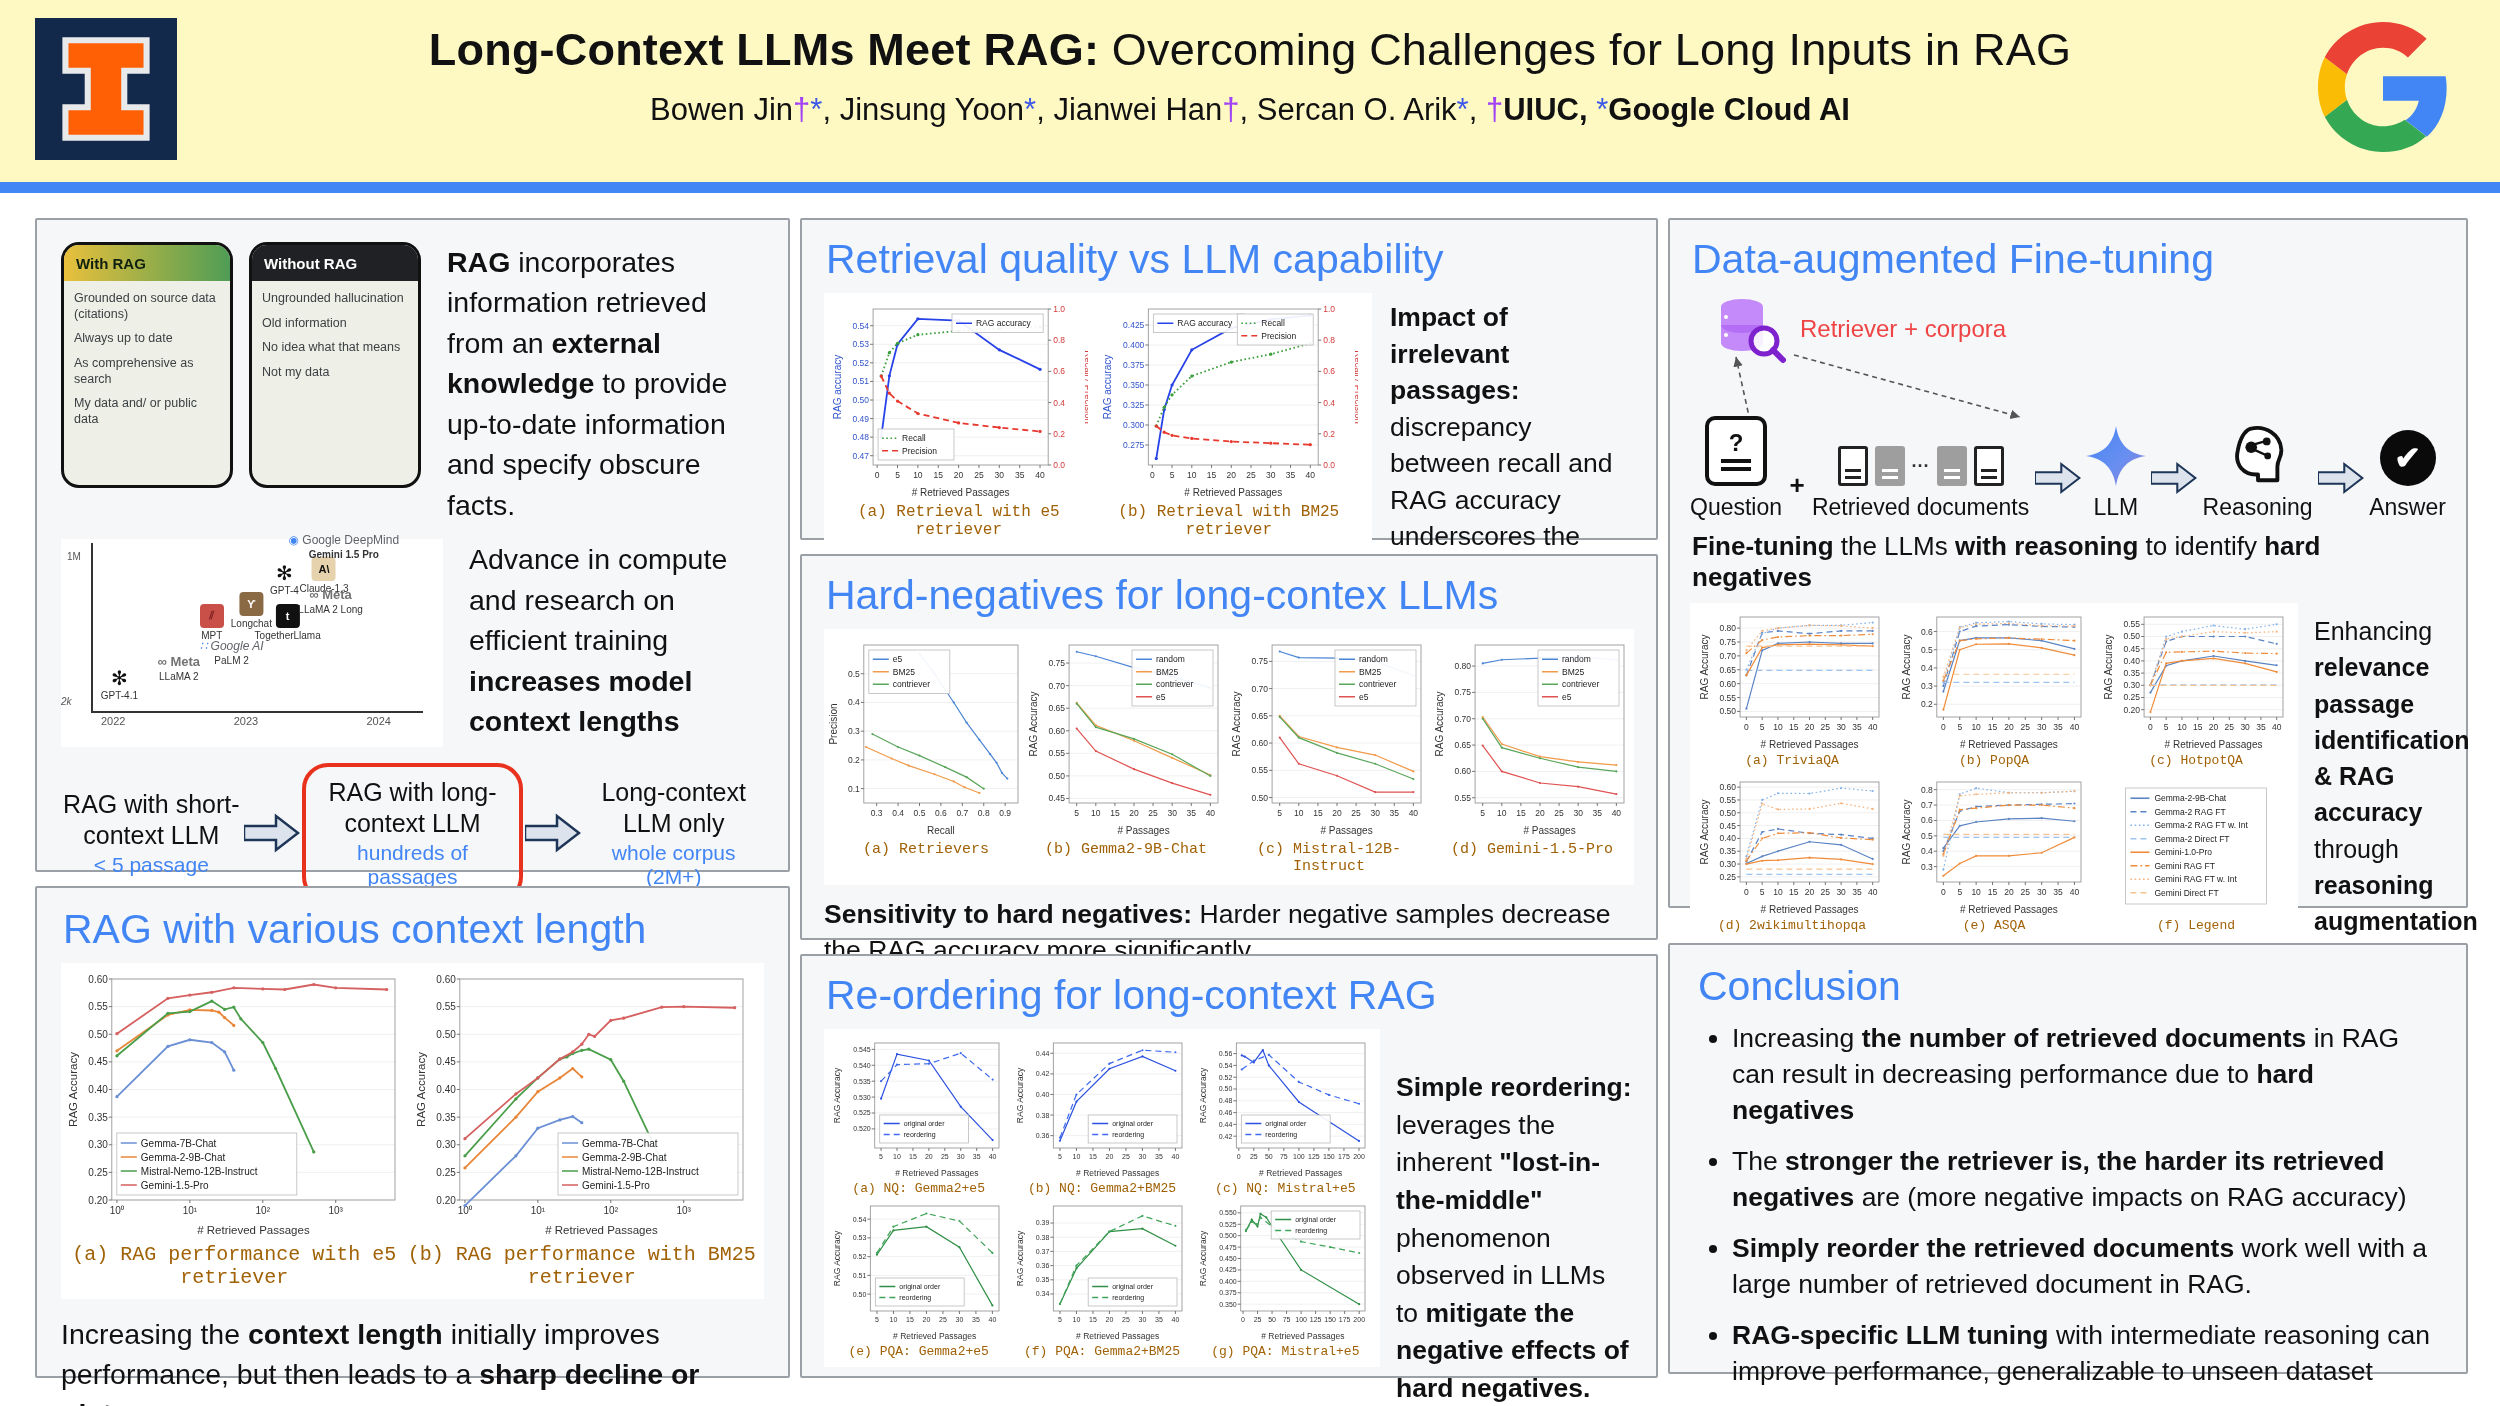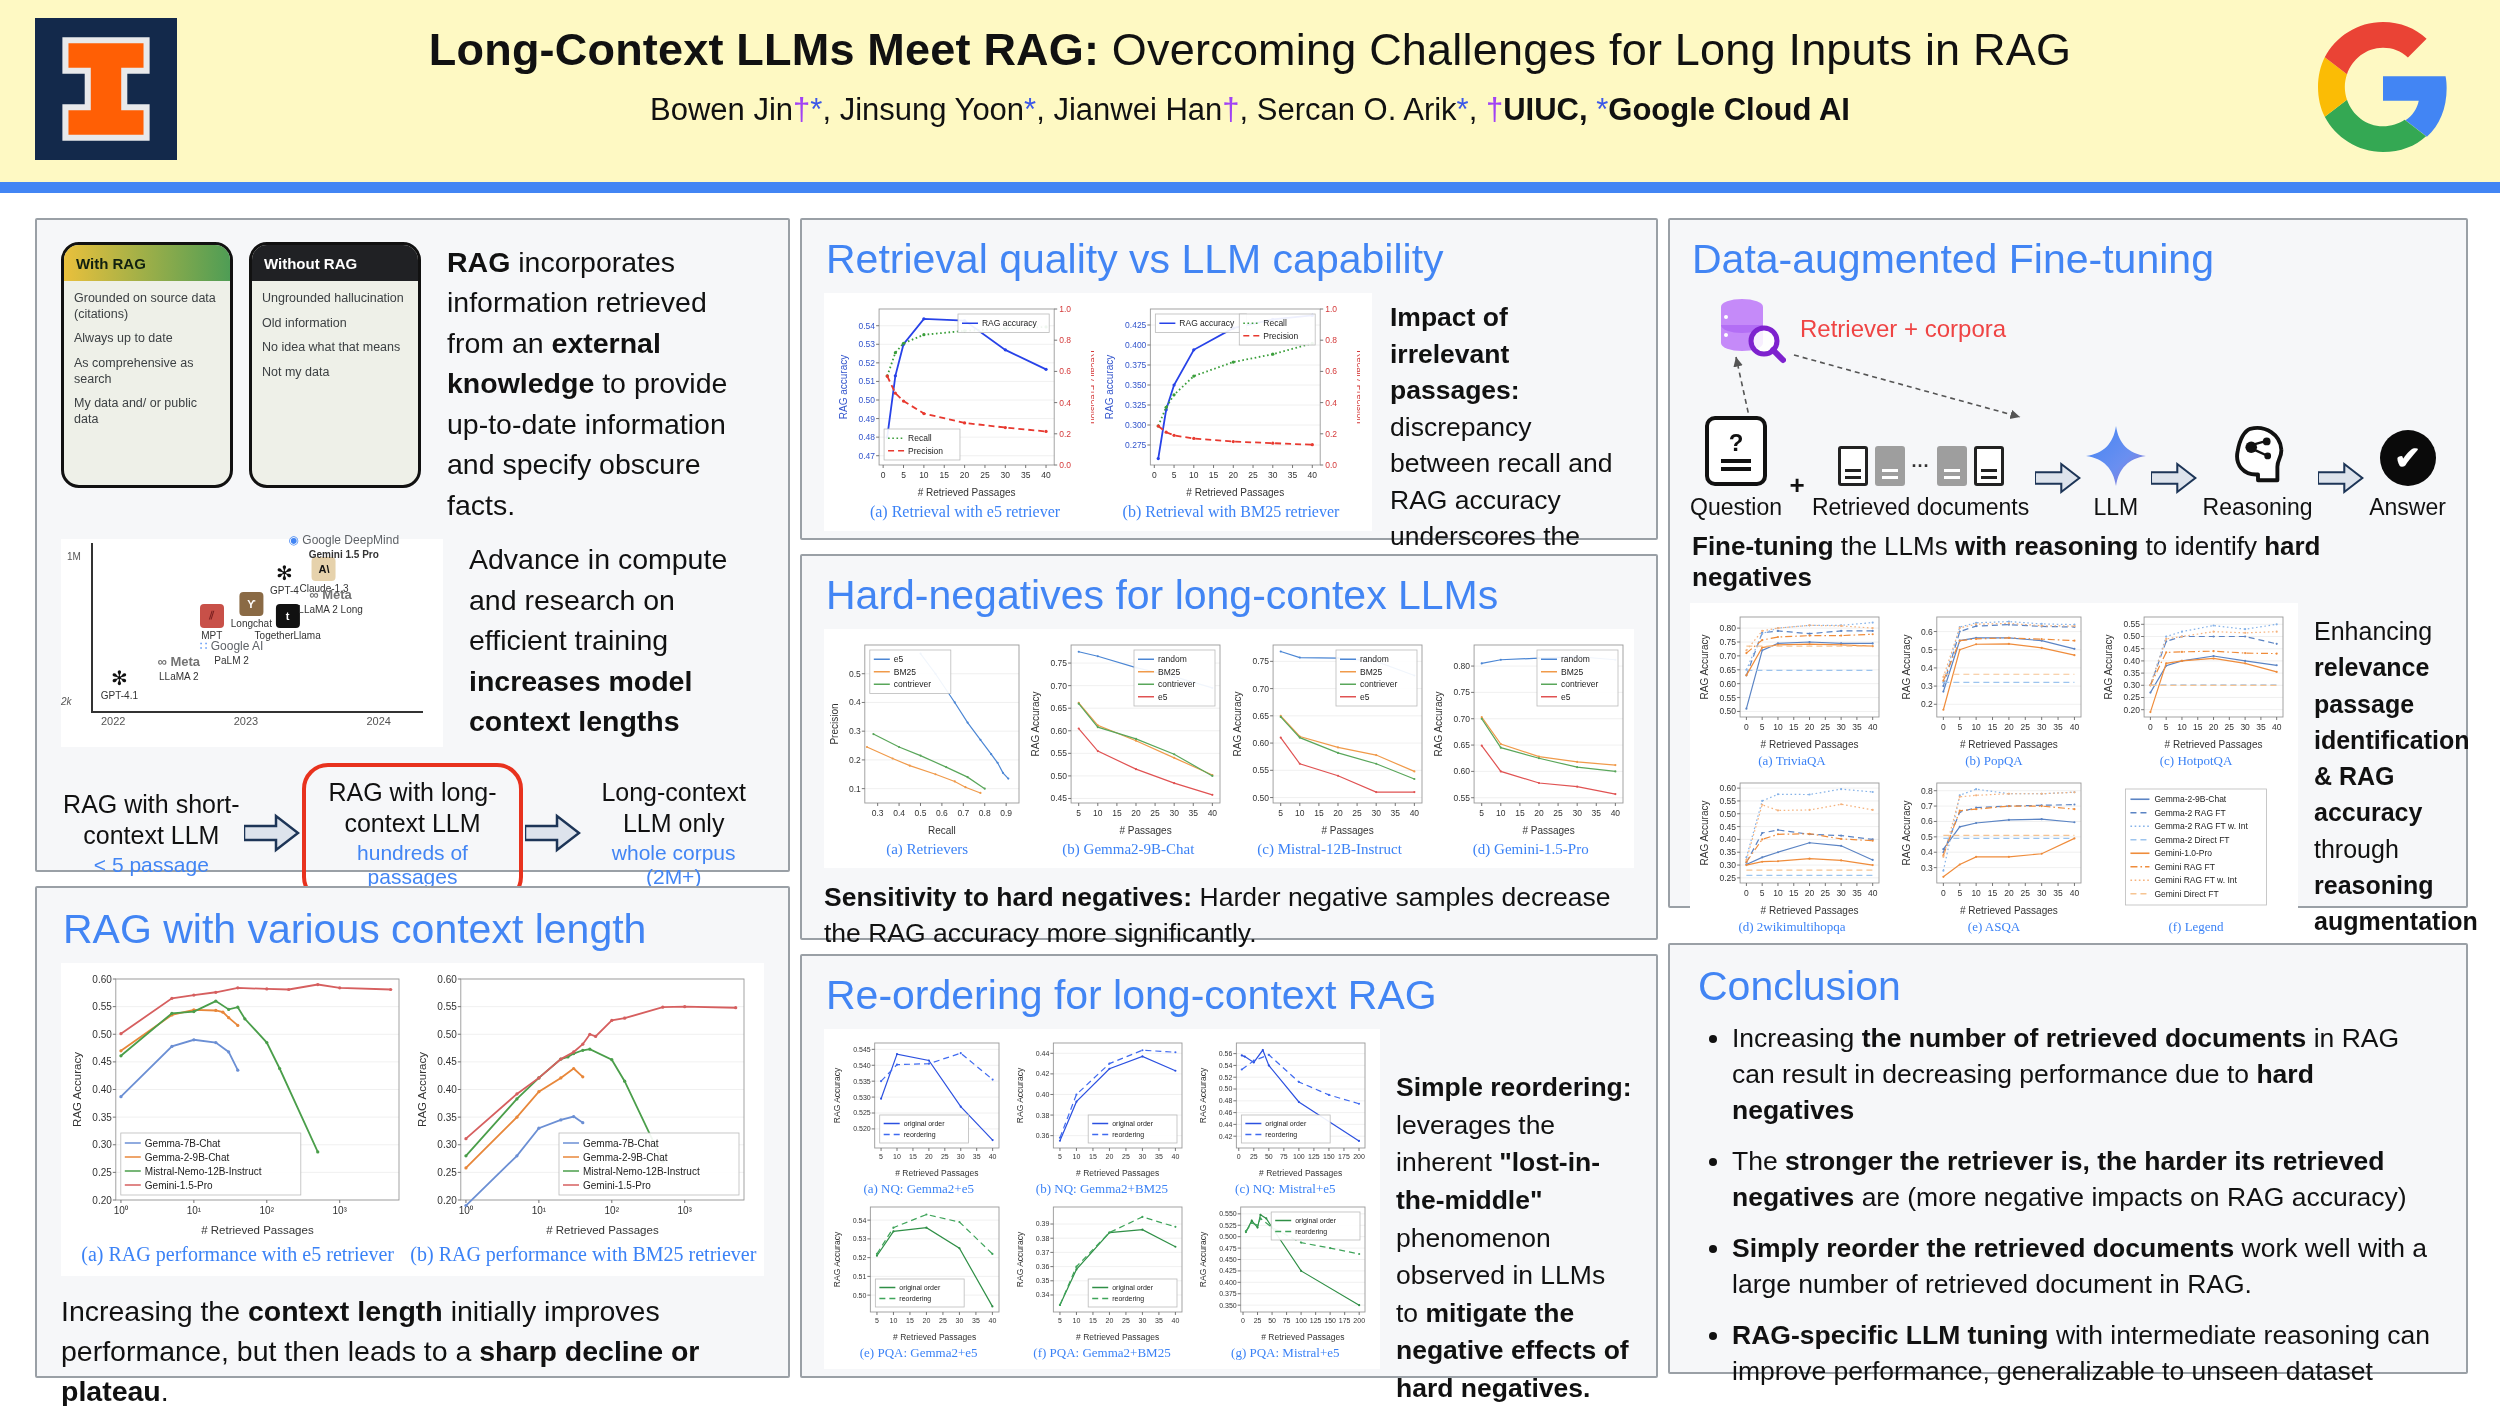--- a/index.html
+++ b/index.html
@@ -44,39 +44,39 @@
   
   .timeline{width:382px;height:208px;background:#fff;position:relative;flex:none;padding:4px 2px 2px 30px;box-sizing:border-box;}
   .tl-plot{position:relative;width:330px;height:168px;border-left:2px solid #333;border-bottom:2px solid #333;}
   .tl-ylab{position:absolute;left:2px;font-size:10px;color:#555;}
   .tl-xticks{position:relative;width:330px;display:flex;justify-content:space-between;padding:2px 30px 0 10px;box-sizing:border-box;align-items:flex-end;}
   .tl-xt{font-size:11px;color:#555;}
   .tl-item{position:absolute;display:flex;flex-direction:column;align-items:center;transform:translateX(-50%);}
   .tl-tile{width:24px;height:24px;border-radius:4px;display:grid;place-items:center;font-size:11px;font-weight:700;}
   .tl-openai{font-size:20px;color:#111;line-height:1;}
   .tl-meta{font-size:13px;font-weight:700;color:#737373;white-space:nowrap;}
-  .tl-gai{font-size:12px;color:#5f6368;white-space:nowrap;}
+  .tl-gai{font-size:12px;color:#5f6368;white-space:nowrap;font-style:italic;}
   .tl-gai .dot{color:#4285f4;}
   .tl-gdm{font-size:12px;color:#5f6368;white-space:nowrap;}
   .tl-gdm .dot{color:#4285f4;}
   .tl-label{font-size:10px;color:#333;margin-top:2px;white-space:nowrap;}
   .tl-label.bold{font-weight:700;}
 
   
   .flow{display:flex;align-items:center;justify-content:space-between;margin-top:16px;}
   .flow-node{text-align:center;width:200px;}
   .flow-label{font-size:25px;color:#111;line-height:1.22;}
   .flow-sub{font-size:21px;color:#4285f4;margin-top:3px;}
   .flow-hl{border:4px solid #e8321e;border-radius:26px;padding:10px 12px;width:210px;background:transparent;}
   .barrow{flex:none;margin:0 2px;}
 
   
   .fig-panel{background:#fff;display:flex;justify-content:space-evenly;align-items:flex-start;}
   .chart{display:flex;flex-direction:column;align-items:center;}
-  .cap{font-family:Liberation Serif, serif;color:#3b82f6;text-align:center;}
+  .cap{font-family:Liberation Mono, monospace;color:#a16207;text-align:center;}
   .pl-l2{width:338px;height:264px;}
   .cap-l2{font-size:20px;margin-top:6px;}
   .pl-m1{width:258px;height:196px;}
   .cap-m1{font-size:16px;margin-top:4px;}
   .pl-m2{width:200px;height:198px;}
   .cap-m2{font-size:15px;margin-top:4px;}
   .pl-m3{width:176px;height:142px;}
   .cap-m3{font-size:13px;margin-top:2px;}
   .pl-r1{width:190px;height:140px;}
   .cap-r1{font-size:13px;margin-top:2px;}

